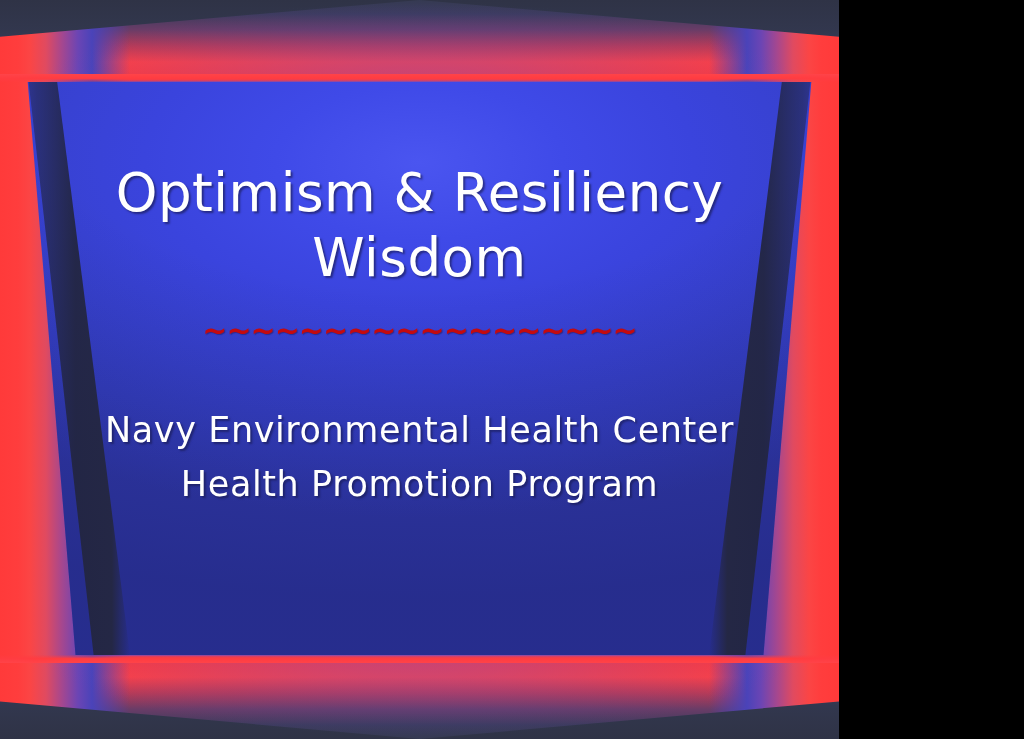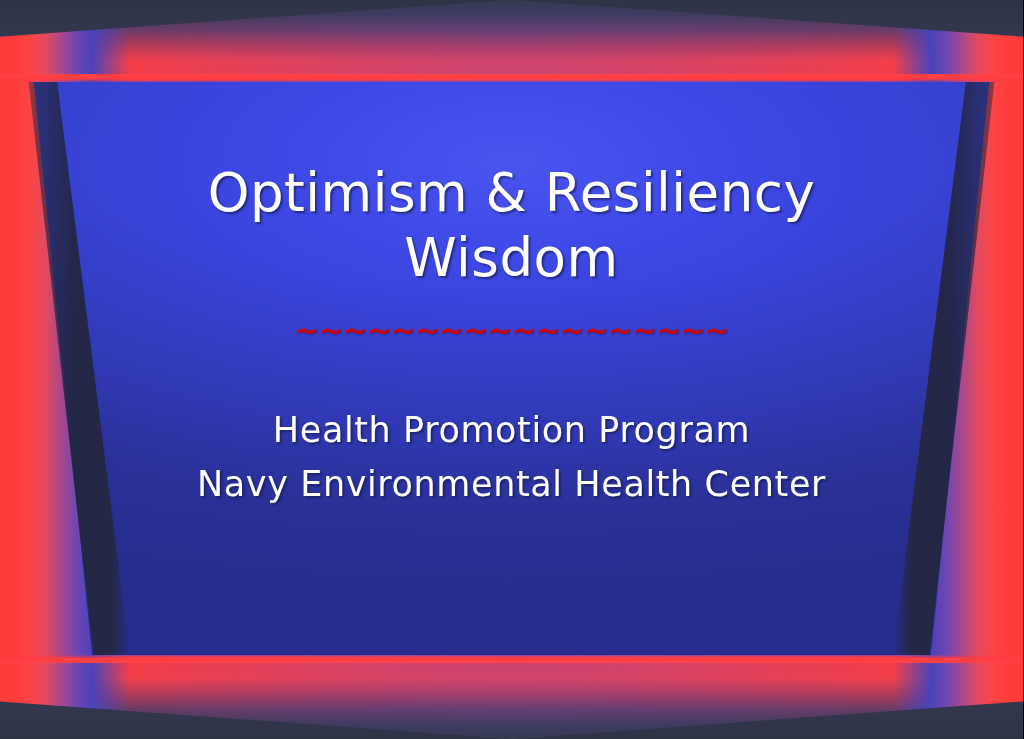--- a/index.html
+++ b/index.html
@@ -4,21 +4,21 @@
 <title>Slide</title>
 <style>
   html, body {
     margin: 0;
     padding: 0;
     background: #000;
   }
 
   #slide {
     position: relative;
-    width: 1023px;
+    width: 839px;
     height: 739px;
     overflow: hidden;
     font-family: "DejaVu Sans", sans-serif;
     background: #2a2f4a;
   }
 
   
 
   
   .frame-base {
@@ -287,18 +287,18 @@
   <div class="content">
 
     <div class="title-block">
       <div class="slide-title">Optimism &amp; Resiliency
 Wisdom</div>
     </div>
 
     <div class="divider">~~~~~~~~~~~~~~~~~~</div>
 
     <div class="subtitle-block">
+      <div class="subtitle-line">Navy Environmental Health Center</div>
       <div class="subtitle-line">Health Promotion Program</div>
-      <div class="subtitle-line">Navy Environmental Health Center</div>
     </div>
 
   </div>
 </div>
 
 </body></html>

